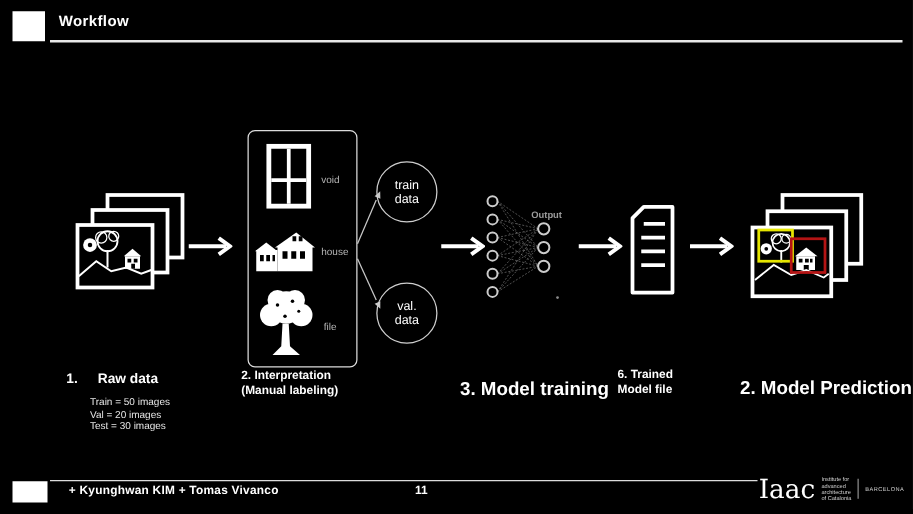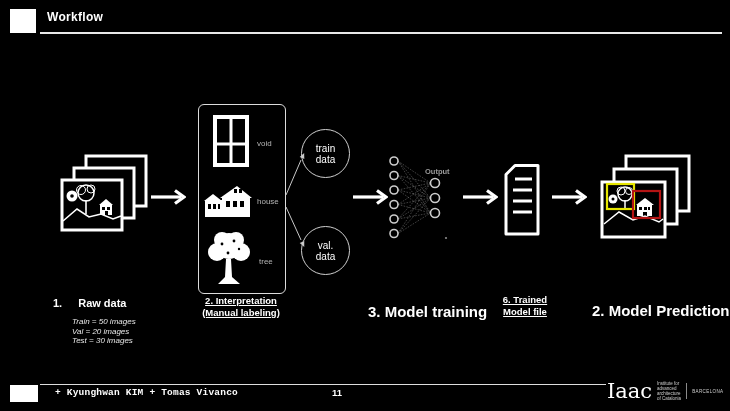--- a/index.html
+++ b/index.html
@@ -15,28 +15,28 @@
   .abs{position:absolute;}
   .arrow{position:absolute;width:36px;height:16px;}
   .rrect{position:absolute;left:198px;top:104px;width:86px;height:188px;border:1.5px solid #dcdcdc;border-radius:6px;}
   .class-label{position:absolute;font-size:8px;color:#b5b5b5;}
   .circle-node{
     position:absolute;width:47px;height:47px;border:1px solid #cfcfcf;border-radius:50%;
     display:flex;flex-direction:column;align-items:center;justify-content:center;
     font-size:10px;font-weight:normal;line-height:11px;text-align:center;
   }
   .step-label{position:absolute;font-size:15px;font-weight:bold;white-space:nowrap;}
-  .step-label-c{position:absolute;font-size:9.5px;font-weight:bold;line-height:11.5px;text-align:center;text-decoration:underline;}
+  .step-label-c{position:absolute;font-size:9.5px;font-weight:bold;line-height:11.5px;text-align:left;}
   .step1-label{position:absolute;left:53px;top:297px;display:flex;gap:16px;font-size:11px;font-weight:bold;}
   .details{position:absolute;left:72px;top:317px;font-size:8px;line-height:9.5px;color:#e6e6e6;}
-  .details span{display:block;font-style:italic;}
+  .details span{display:block;}
   
   .ftr-line{position:absolute;left:40px;top:384px;width:566px;height:1px;background:#ddd;}
   .ftr-square{position:absolute;left:10px;top:385px;width:28px;height:17px;background:#fff;}
-  .authors{position:absolute;left:55px;top:387px;font-size:9.5px;font-weight:bold;letter-spacing:.2px;font-family:Liberation Mono, monospace;}
+  .authors{position:absolute;left:55px;top:387px;font-size:9.5px;font-weight:bold;letter-spacing:.2px;}
   .page-num{position:absolute;left:332px;top:387px;font-size:9.5px;font-weight:bold;}
   .logo{position:absolute;left:607px;top:377px;height:28px;display:flex;align-items:center;gap:5px;}
   .logo-word{font-family:"DejaVu Serif","Liberation Serif",serif;font-weight:normal;font-size:21px;line-height:20px;color:#fff;}
   .inst-lines{display:flex;flex-direction:column;font-size:4.5px;line-height:5px;color:#cfcfcf;}
   .logo-div{width:1px;height:16px;background:#8a8a8a;}
   .city{font-size:4.5px;color:#cfcfcf;letter-spacing:.4px;}
 </style>
 </head>
 <body>
 
@@ -98,21 +98,21 @@
       <circle cx="10" cy="23" r="9" fill="#fff"></circle>
       <circle cx="34" cy="23" r="9" fill="#fff"></circle>
       <circle cx="15" cy="11" r="8" fill="#fff"></circle>
       <circle cx="29" cy="11" r="8" fill="#fff"></circle>
       <circle cx="15" cy="15" r="1.4" fill="#000"></circle>
       <circle cx="27" cy="12" r="1.4" fill="#000"></circle>
       <circle cx="21" cy="24" r="1.4" fill="#000"></circle>
       <circle cx="32" cy="20" r="1.2" fill="#000"></circle>
       <path d="M19,30 L18,48 L11,55 L33,55 L25,48 L24,30 Z" fill="#fff"></path>
     </svg>
-    <span class="class-label" style="left:60px;top:152px">tree</span>
+    <span class="class-label" style="left:60px;top:152px">file</span>
   </div>
 
   <svg class="abs" style="left:283px;top:145px" width="24" height="110" viewBox="0 0 24 110">
     <line x1="3" y1="50" x2="18" y2="15" stroke="#c8c8c8" stroke-width="1"></line>
     <polygon points="0,-2.5 5.5,0 0,2.5" fill="#c8c8c8" transform="translate(19,13) rotate(-67)"></polygon>
     <line x1="3" y1="62" x2="18" y2="95" stroke="#c8c8c8" stroke-width="1"></line>
     <polygon points="0,-2.5 5.5,0 0,2.5" fill="#c8c8c8" transform="translate(19,97) rotate(66)"></polygon>
   </svg>
 
   <div class="circle-node" style="left:301px;top:129px">

